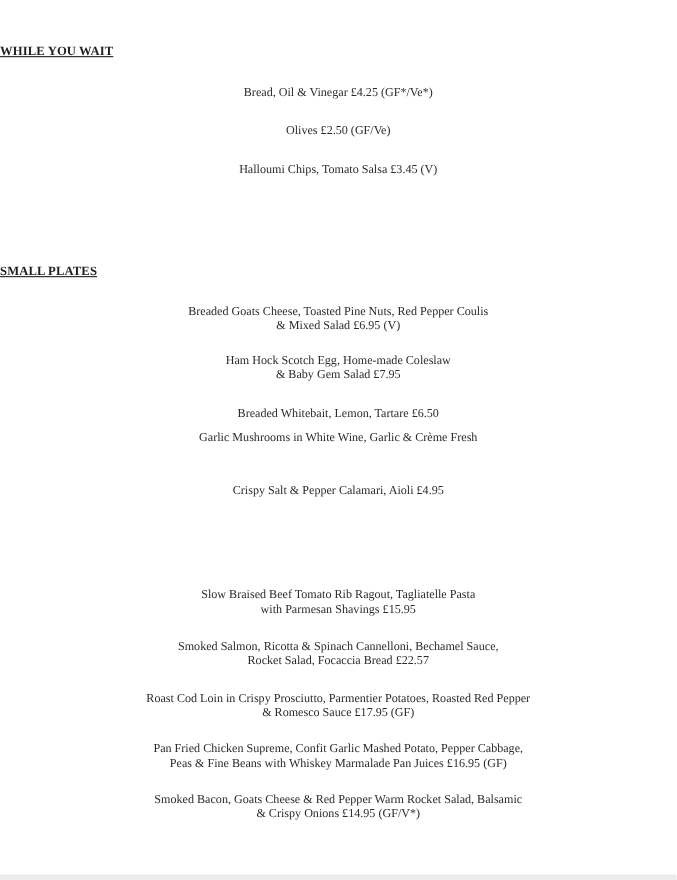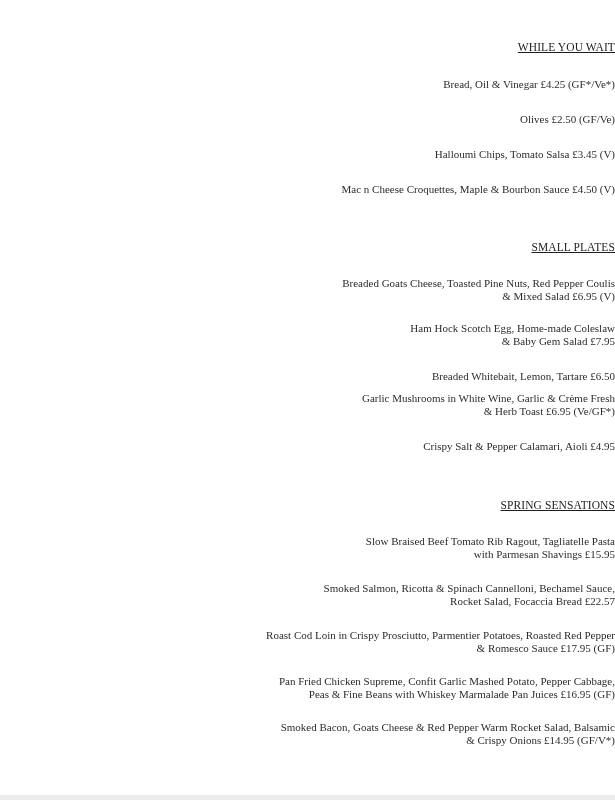--- a/index.html
+++ b/index.html
@@ -3,70 +3,65 @@
   <meta charset="utf-8">
   <style>
     html, body { margin: 0; padding: 0; }
     body {
       width: 615px; height: 800px; background: #ffffff; position: relative; overflow: hidden;
       font-family: "Liberation Serif", "DejaVu Serif", serif; color: #2a2a2a;
     }
     .page { position: absolute; left: 0; top: 0; width: 615px; height: 795px; background: #ffffff; }
     .bottom-edge { position: absolute; left: 0; top: 795px; width: 615px; height: 5px; background: #ececec; }
     .heading {
-      position: absolute; left: 0; width: 615px; text-align: right;
-      font-weight: normal; font-size: 11.5px; text-decoration: underline; color: #1e1e1e;
+      position: absolute; left: 0; width: 615px; text-align: left;
+      font-weight: bold; font-size: 11.5px; text-decoration: underline; color: #1e1e1e;
       letter-spacing: 0.1px;
     }
     .item {
       position: absolute; left: 0; width: 615px; text-align: center;
       font-size: 11px; line-height: 13px; color: #2c2c2c;
     }
-    .item span { display: block; text-align: right; }
+    .item span { display: block; }
   </style>
 </head>
 <body>
 
 <div class="page">
 
   <div class="heading" style="top:41px">WHILE YOU WAIT</div>
   <div class="item" style="top:78px">
     <span>Bread, Oil &amp; Vinegar £4.25 (GF*/Ve*)</span>
   </div>
   <div class="item" style="top:113px">
     <span>Olives £2.50 (GF/Ve)</span>
   </div>
   <div class="item" style="top:148px">
     <span>Halloumi Chips, Tomato Salsa £3.45 (V)</span>
   </div>
-  <div class="item" style="top:183px">
-    <span>Mac n Cheese Croquettes, Maple &amp; Bourbon Sauce £4.50 (V)</span>
-  </div>
 
   <div class="heading" style="top:241px">SMALL PLATES</div>
   <div class="item" style="top:277px">
     <span>Breaded Goats Cheese, Toasted Pine Nuts, Red Pepper Coulis</span>
     <span>&amp; Mixed Salad £6.95 (V)</span>
   </div>
   <div class="item" style="top:322px">
     <span>Ham Hock Scotch Egg, Home-made Coleslaw</span>
     <span>&amp; Baby Gem Salad £7.95</span>
   </div>
   <div class="item" style="top:370px">
     <span>Breaded Whitebait, Lemon, Tartare £6.50</span>
   </div>
   <div class="item" style="top:392px">
     <span>Garlic Mushrooms in White Wine, Garlic &amp; Crème Fresh</span>
-    <span>&amp; Herb Toast £6.95 (Ve/GF*)</span>
   </div>
   <div class="item" style="top:440px">
     <span>Crispy Salt &amp; Pepper Calamari, Aioli £4.95</span>
   </div>
 
-  <div class="heading" style="top:499px">SPRING SENSATIONS</div>
   <div class="item" style="top:535px">
     <span>Slow Braised Beef Tomato Rib Ragout, Tagliatelle Pasta</span>
     <span>with Parmesan Shavings £15.95</span>
   </div>
   <div class="item" style="top:582px">
     <span>Smoked Salmon, Ricotta &amp; Spinach Cannelloni, Bechamel Sauce,</span>
     <span>Rocket Salad, Focaccia Bread £22.57</span>
   </div>
   <div class="item" style="top:629px">
     <span>Roast Cod Loin in Crispy Prosciutto, Parmentier Potatoes, Roasted Red Pepper</span>

